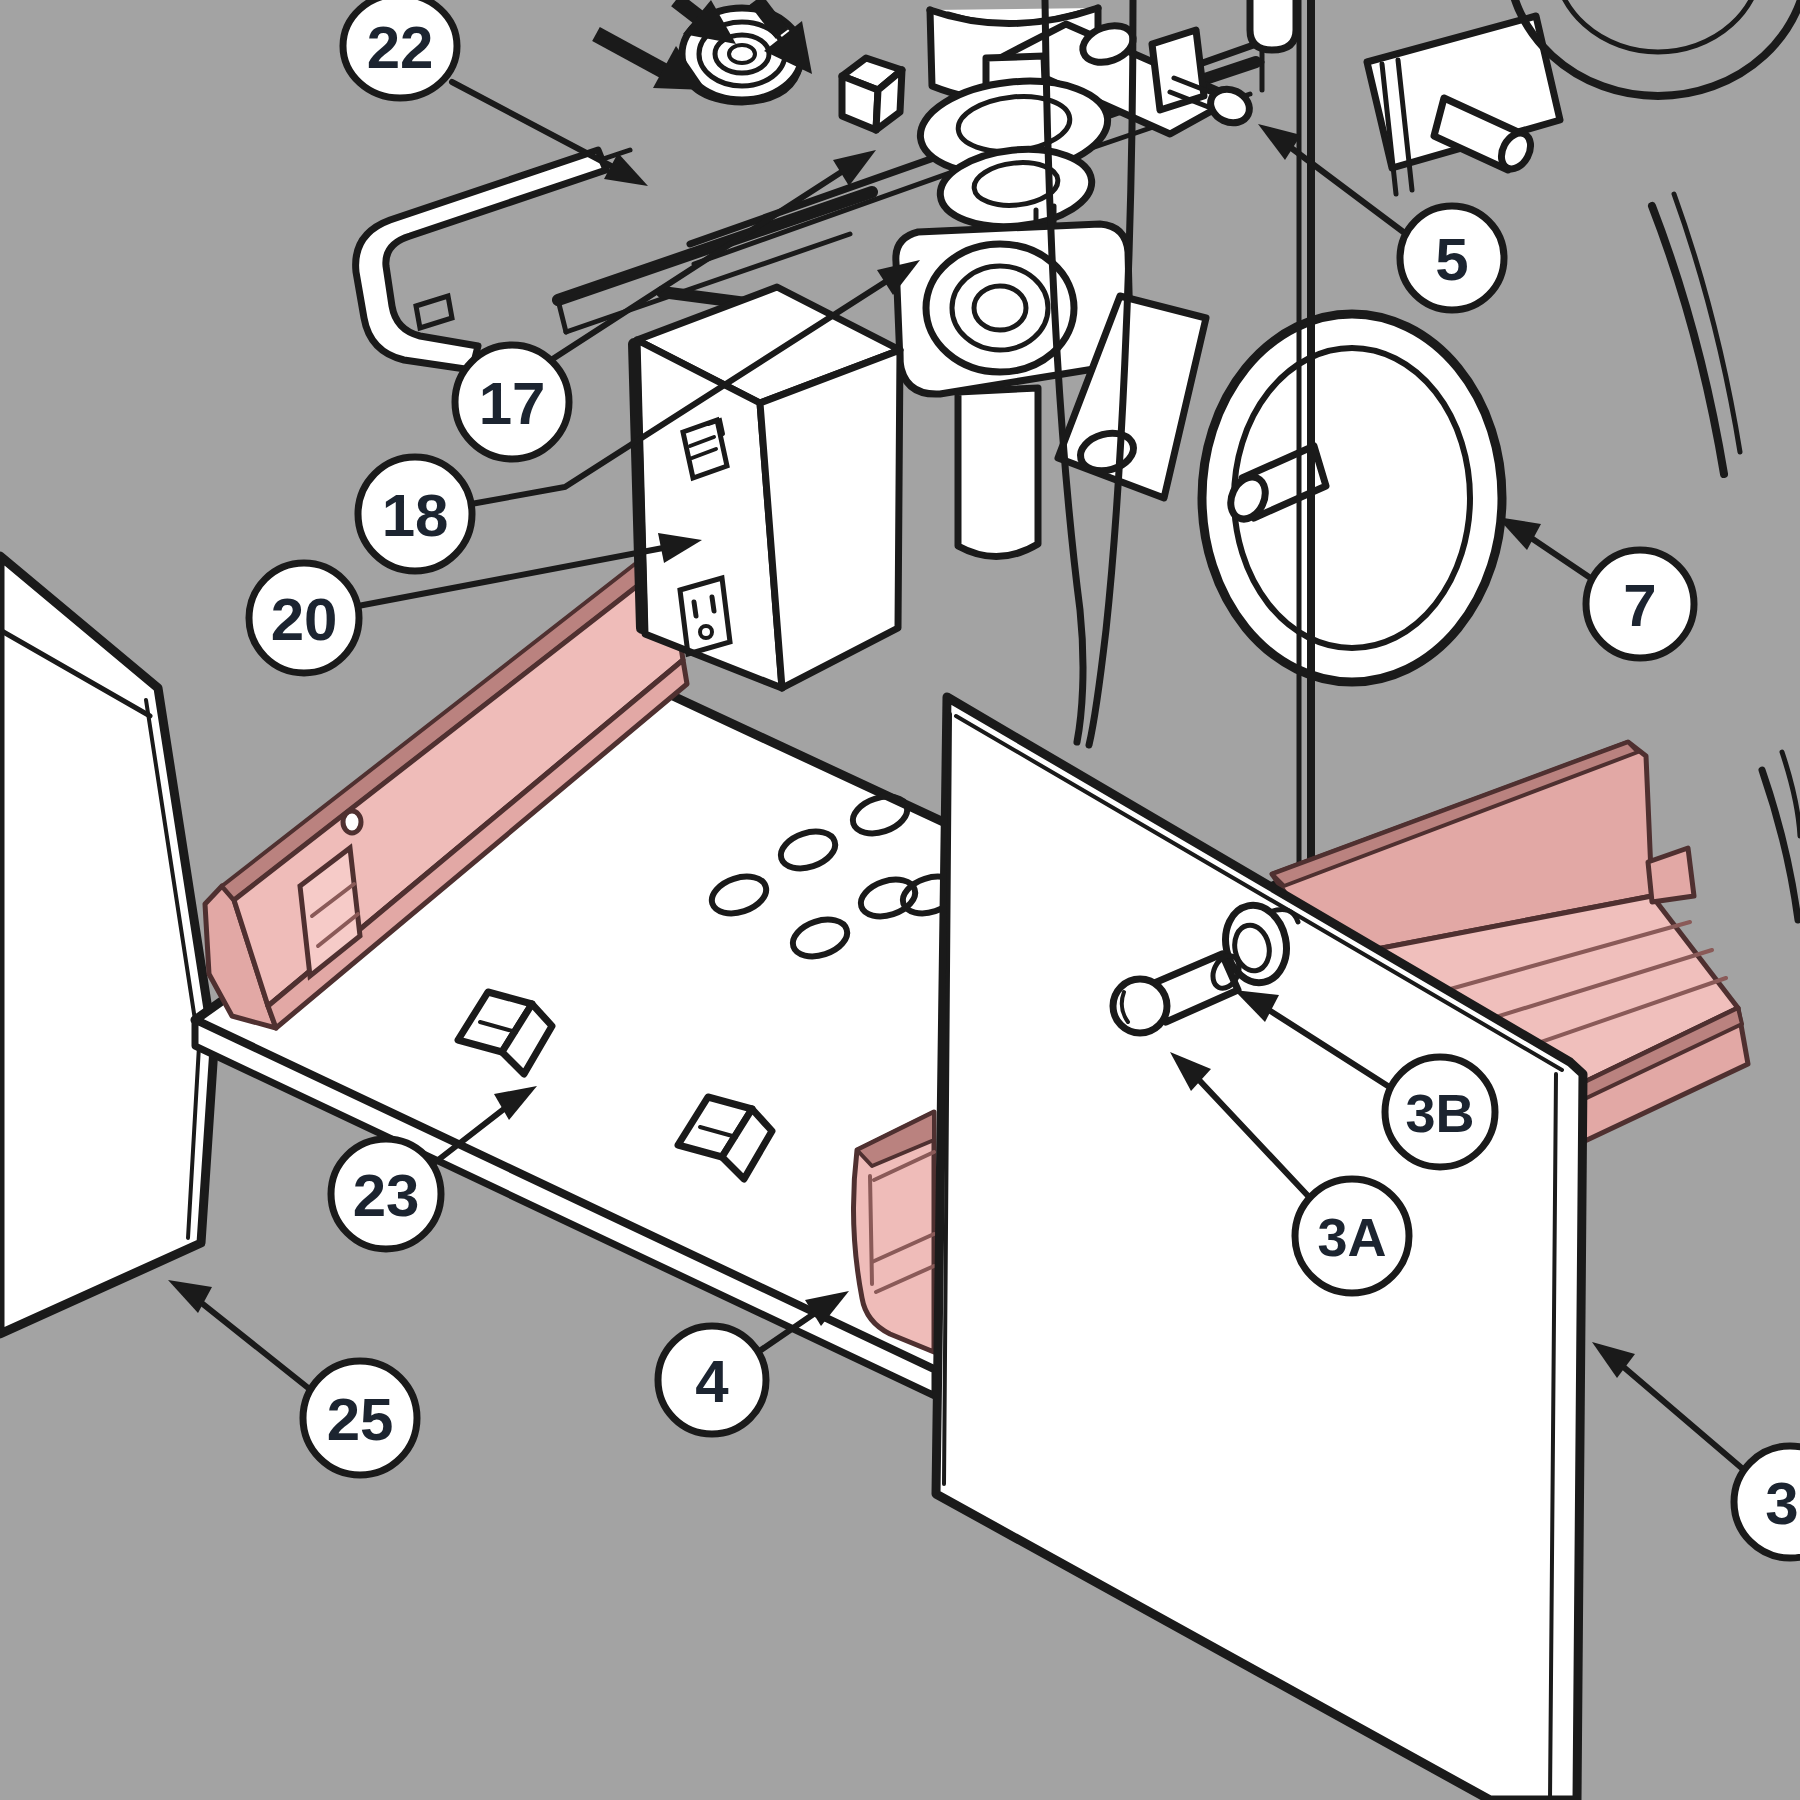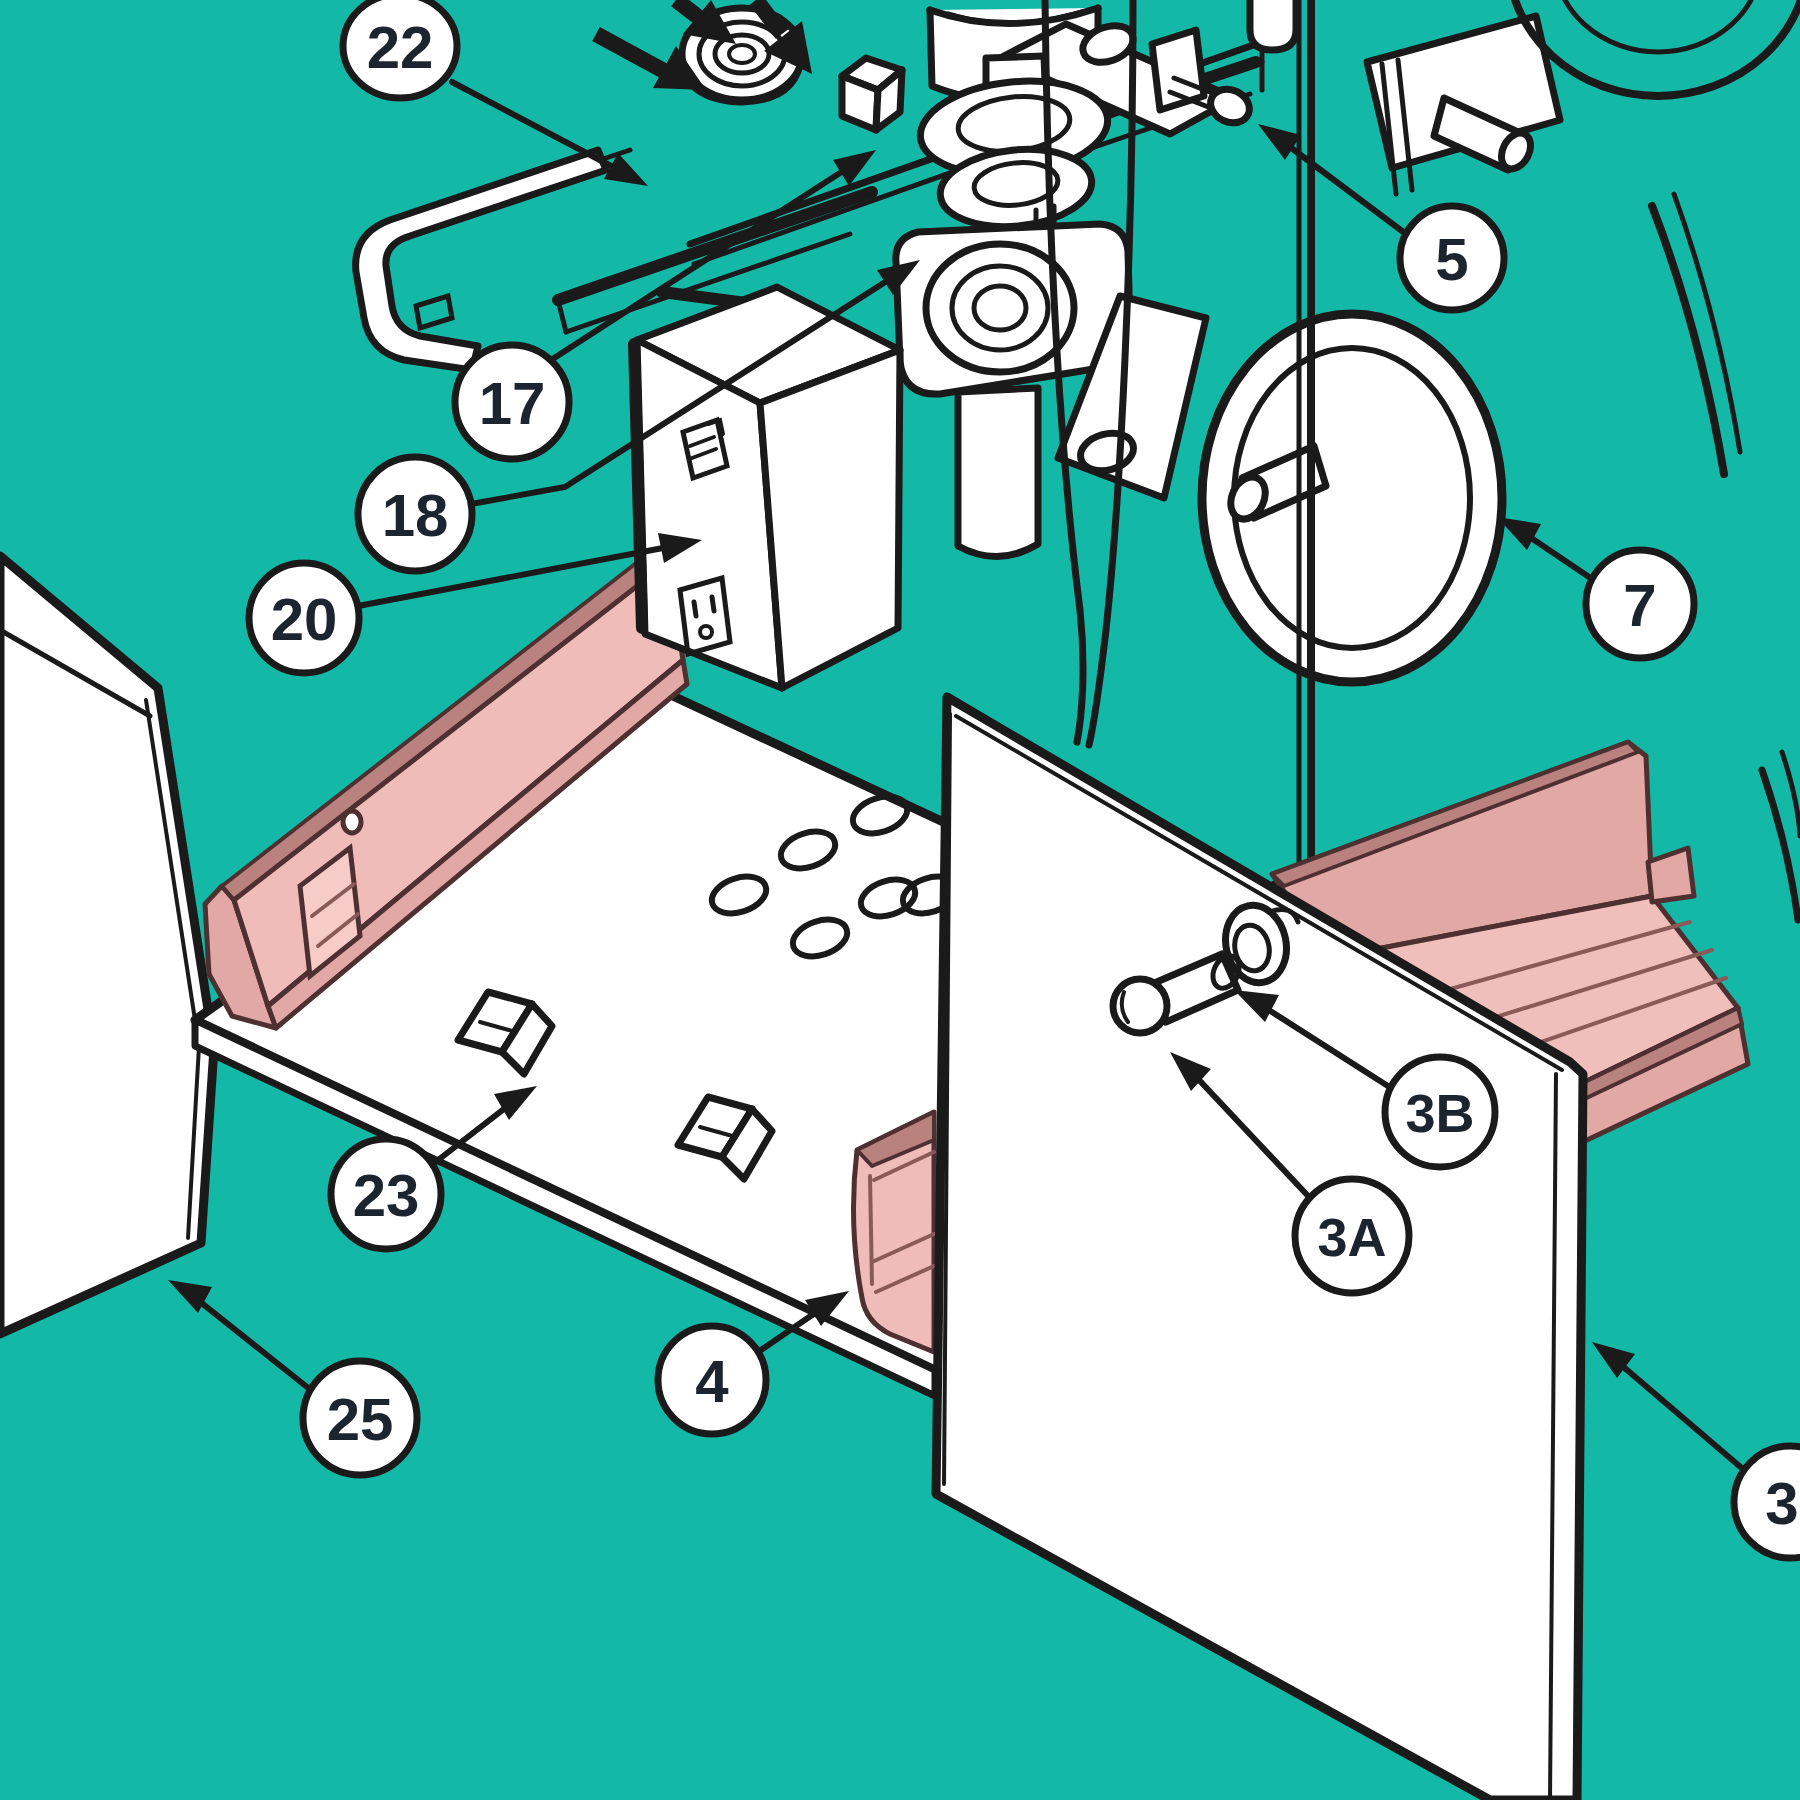--- a/index.html
+++ b/index.html
@@ -1,16 +1,16 @@
 <!DOCTYPE html>
 <html><head>
 <meta charset="utf-8">
 <style>
   html,body{margin:0;padding:0;background:#fff;}
-  .stage{width:1800px;height:1800px;position:relative;background:#14b8a6;overflow:hidden;}
+  .stage{width:1800px;height:1800px;position:relative;background:#a3a3a3;overflow:hidden;}
   svg{display:block;}
   svg text{font-family:"Liberation Sans",sans-serif;font-weight:bold;text-anchor:middle;}
   .o  {stroke:#1a1a1a;stroke-width:7;fill:#fff;stroke-linejoin:round;stroke-linecap:round;}
   .o9 {stroke:#1a1a1a;stroke-width:9;fill:#fff;stroke-linejoin:round;}
   .l4 {stroke:#1a1a1a;stroke-width:4;fill:none;stroke-linecap:round;}
   .l5 {stroke:#1a1a1a;stroke-width:5;fill:none;stroke-linecap:round;}
   .l7 {stroke:#1a1a1a;stroke-width:7;fill:none;stroke-linecap:round;}
   .l8 {stroke:#1a1a1a;stroke-width:8;fill:none;stroke-linecap:round;}
   .l12{stroke:#1a1a1a;stroke-width:12;fill:none;stroke-linecap:round;}
   .l16{stroke:#1a1a1a;stroke-width:16;fill:none;stroke-linecap:butt;}

